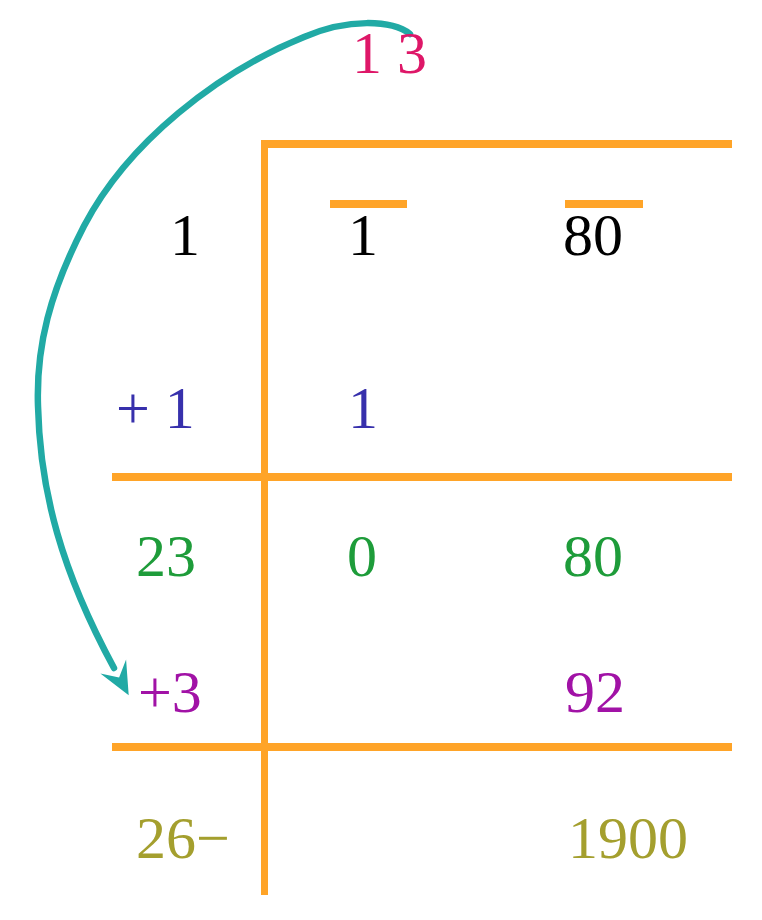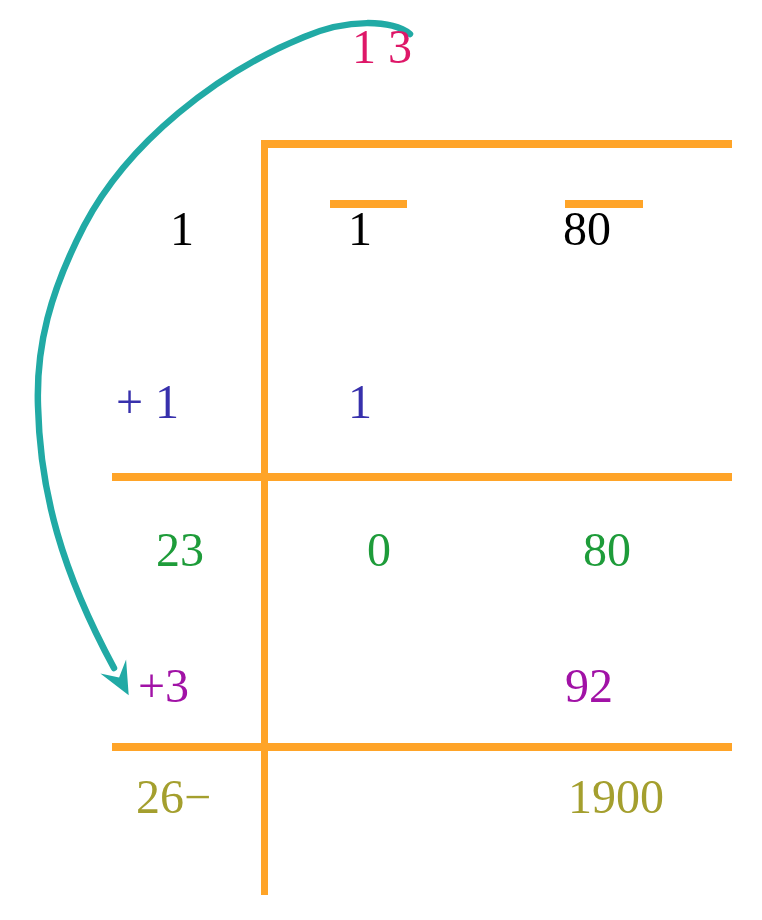--- a/index.html
+++ b/index.html
@@ -15,30 +15,30 @@
   .vline{left:261px;top:140px;width:7px;height:755px;}
   .hline-top{left:261px;top:140px;width:471px;height:8px;}
   .hline-sum1{left:112px;top:473px;width:620px;height:8px;}
   .hline-sum2{left:112px;top:743px;width:620px;height:8px;}
   .overbar1{left:330px;top:200px;width:77px;height:8px;}
   .overbar2{left:565px;top:200px;width:78px;height:8px;}
 
   
   .num{
     position:absolute;
-    font-size:48px;
+    font-size:60px;
     line-height:1;
     white-space:pre;
   }
   .c-black{color:var(--black);}
   .c-pink{color:var(--pink);}
   .c-blue{color:var(--blue);}
-  .c-green{color:var(--green);margin-left:20px;}
+  .c-green{color:var(--green);}
   .c-purple{color:var(--purple);}
-  .c-olive{color:var(--olive);}
+  .c-olive{color:var(--olive);margin-top:35px;}
 
   #quotient{left:352px;top:23px;}
   #r1-left{left:170px;top:205px;}
   #r1-mid{left:348px;top:205px;}
   #r1-right{left:563px;top:205px;}
   #r2-left{left:116px;top:378px;}
   #r2-mid{left:348px;top:378px;}
   #r3-left{left:136px;top:526px;}
   #r3-mid{left:347px;top:526px;}
   #r3-right{left:563px;top:526px;}

